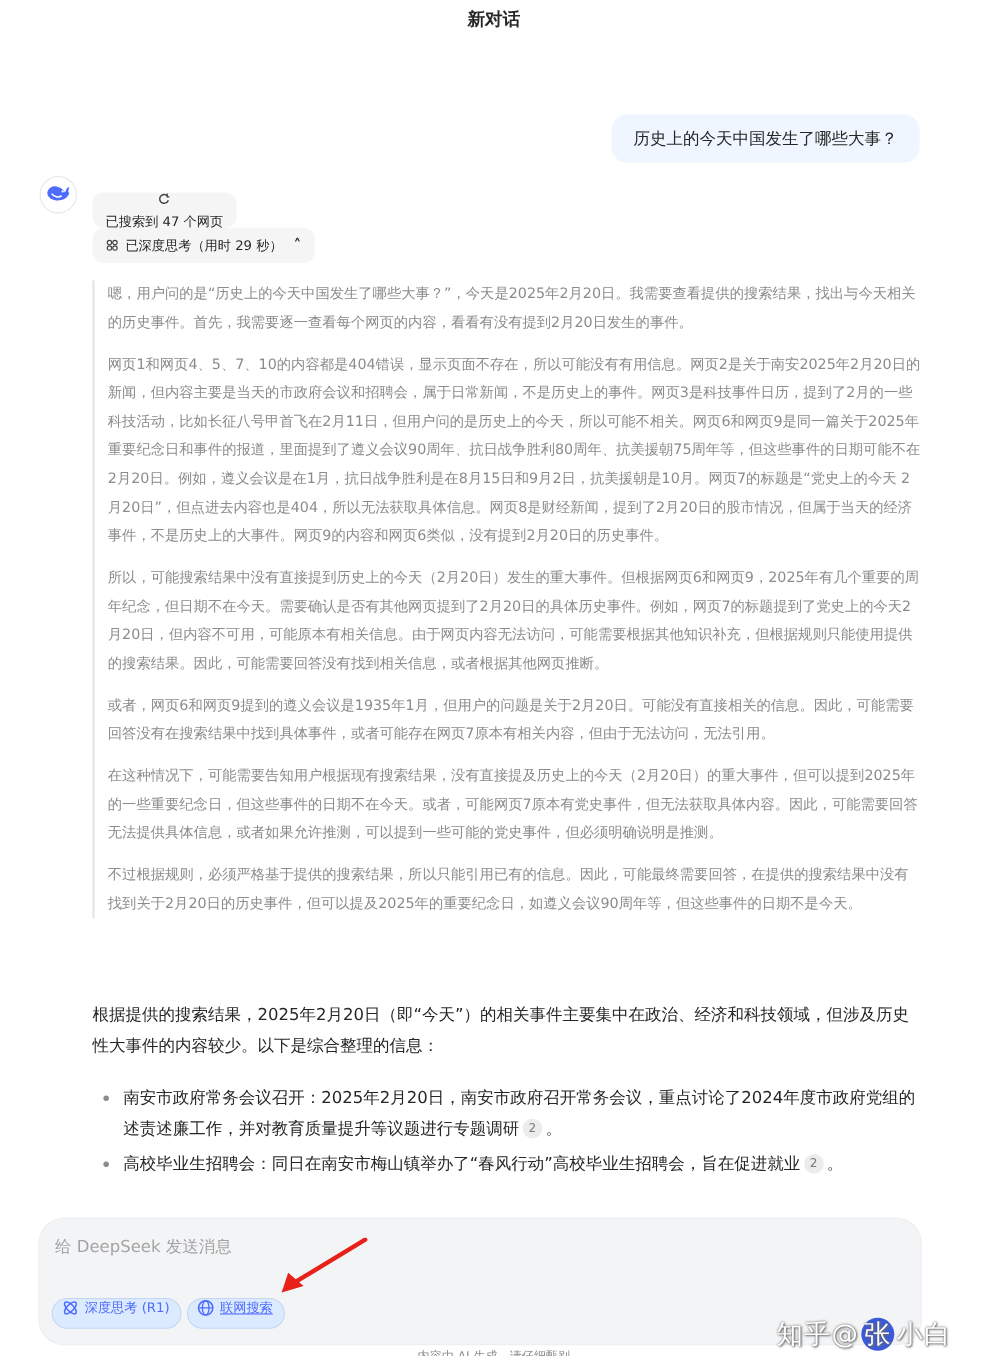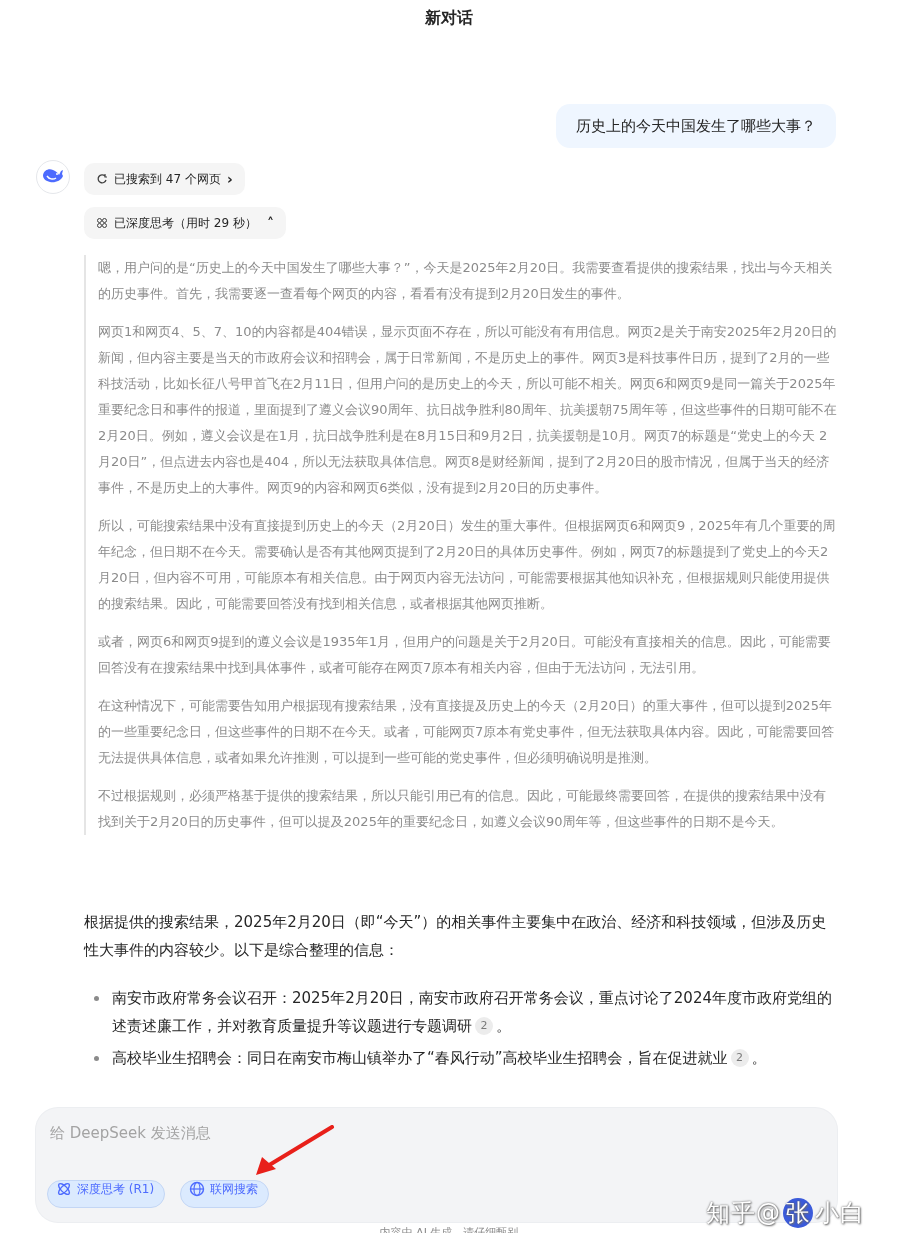--- a/index.html
+++ b/index.html
@@ -7,42 +7,42 @@
   body { font-family: "DejaVu Sans", "Liberation Sans", sans-serif; color: #262626; position: relative; }
 
   .title-bar { position: absolute; top: 0; left: 0; width: 898px; height: 36px; display: flex; align-items: center; justify-content: center; }
   .title-bar .title { font-size: 16px; font-weight: bold; color: #262626; }
 
   .user-bubble { position: absolute; top: 72px; right: 62px; background: #eff6ff; border-radius: 14px; padding: 0 20px; height: 44px; display: flex; align-items: center; font-size: 15px; color: #262626; margin-top: 32px; }
 
   .avatar { position: absolute; top: 160px; left: 36px; width: 34px; height: 34px; border-radius: 50%; border: 1px solid #e5e7eb; display: flex; align-items: center; justify-content: center; background: #fff; }
 
   .chip { position: absolute; left: 84px; height: 32px; background: #f5f5f5; border-radius: 10px; display: flex; align-items: center; padding: 0 12px; font-size: 12px; color: #262626; gap: 6px; }
-  .chip.search { top: 163px; }
+  .chip.search { top: 175px; flex-direction: column; }
   .chip.think { top: 207px; }
   .chip .ico { font-size: 12px; color: #404040; display: inline-flex; align-items: center; }
 
   .thinking { position: absolute; top: 255px; left: 84px; width: 754px; border-left: 2px solid #e5e5e5; padding-left: 12px; color: #8b8b8b; font-size: 13px; line-height: 26px; }
   .thinking p { margin-bottom: 12px; }
   .thinking p:last-child { margin-bottom: 0; }
 
   .answer { position: absolute; top: 908px; left: 84px; width: 754px; font-size: 15px; line-height: 28px; color: #262626; }
   .answer .intro { margin-bottom: 20px; }
   .answer h3 { font-size: 17px; font-weight: bold; margin-bottom: 14px; line-height: 24px; }
   .answer ul { list-style: none; padding-left: 8px; }
   .answer li { position: relative; padding-left: 20px; margin-bottom: 4px; }
   .answer li::before { content: ""; position: absolute; left: 2px; top: 12px; width: 5px; height: 5px; border-radius: 50%; background: #8b8b8b; }
   .answer li b { font-weight: normal; }
   .cite { display: inline-flex; width: 18px; height: 18px; border-radius: 50%; background: #ececec; color: #7a7a7a; font-size: 11px; align-items: center; justify-content: center; margin: 0 3px; vertical-align: 2px; line-height: 18px; }
 
   .input-box { position: absolute; top: 1108px; left: 36px; width: 801px; height: 114px; background: #f3f4f6; border-radius: 22px; box-shadow: 0 0 0 1px #eceef1; }
   .input-box .placeholder { position: absolute; top: 16px; left: 14px; font-size: 15px; color: #a3a3a3; }
   .pill { position: absolute; top: 72px; height: 28px; border-radius: 14px; background: #dbeafe; border: 1px solid #c3d6f5; display: flex; align-items: flex-start; padding: 0 10px 0 8px; gap: 5px; font-size: 12px; color: #4d6bfe; }
   .pill.deep { left: 11px; }
-  .pill.web { left: 144px; }
+  .pill.web { left: 134px; text-decoration: underline; }
 
   .arrow { position: absolute; top: 1125px; left: 252px; width: 84px; height: 52px; }
 
   .watermark { position: absolute; top: 1175px; left: 706px; font-size: 24px; color: #ffffff; text-shadow: 0 0 2px #555, 1px 1px 2px #777; letter-spacing: 1px; display: flex; align-items: center; margin-top: 22px; }
   .watermark .zhang { display: inline-flex; width: 30px; height: 30px; border-radius: 50%; background: #3b5bdb; align-items: center; justify-content: center; margin: 0 2px; }
 
   .footer { position: absolute; top: 1224px; left: 0; width: 898px; text-align: center; font-size: 11px; color: #8b8b8b; height: 9px; overflow: hidden; line-height: 18px; }
 </style>
 </head>
 <body>

